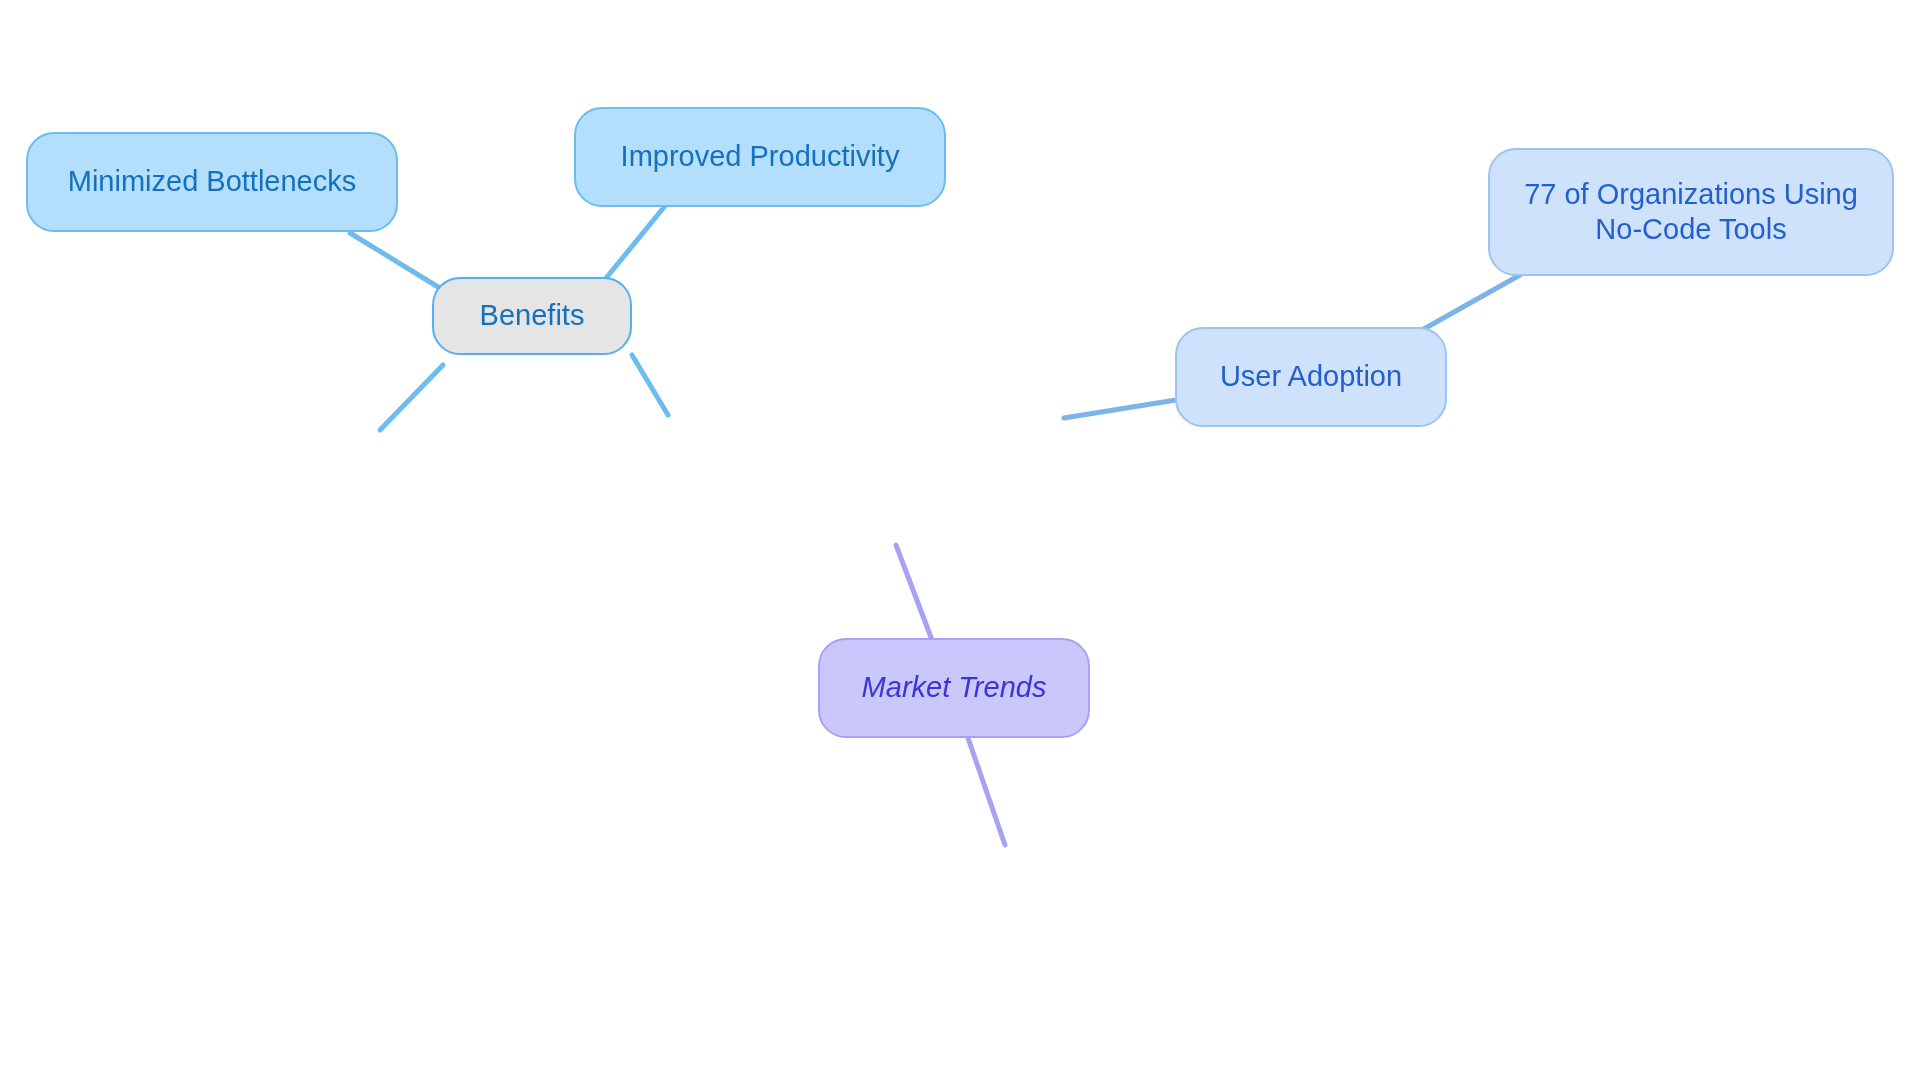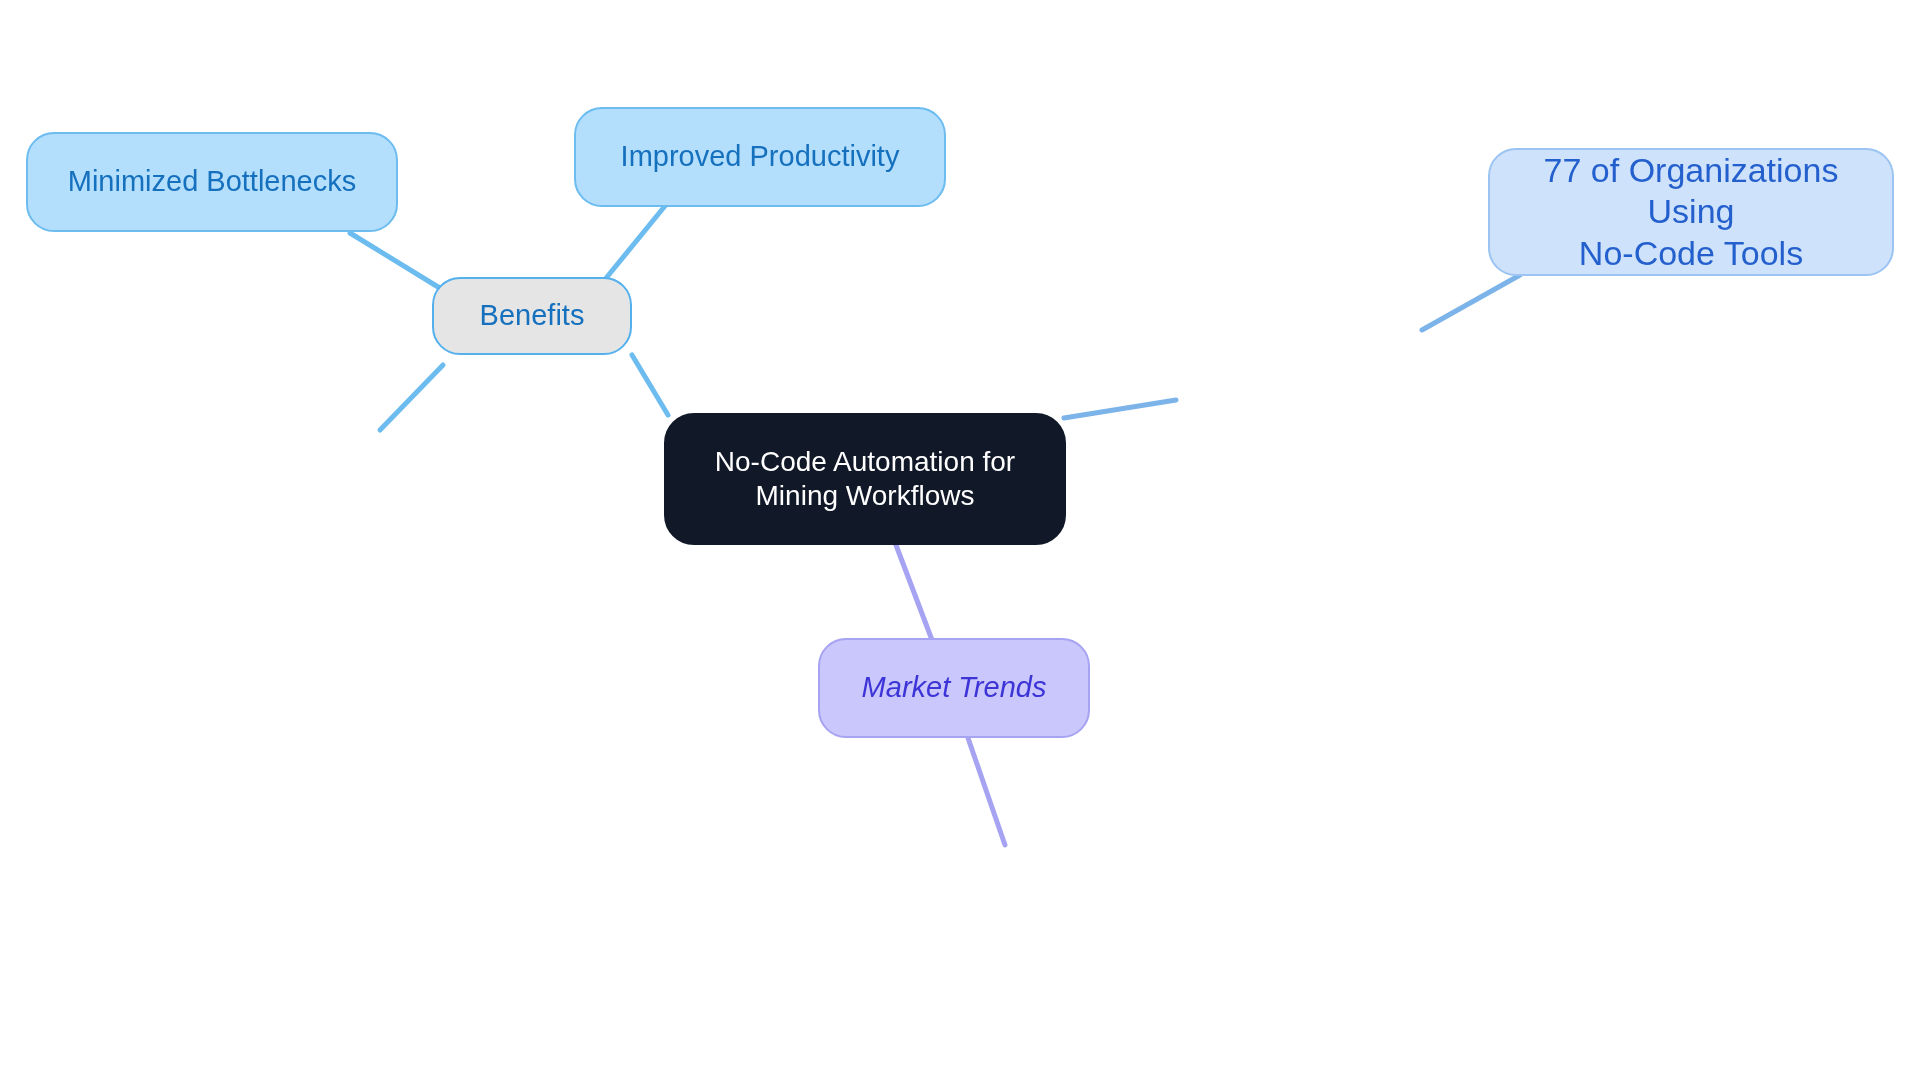--- a/index.html
+++ b/index.html
@@ -62,21 +62,21 @@
   .node-branch-lightblue {
     background: #cfe2fb;
     border-color: #9bc4f2;
     color: #2460cd;
     font-size: 29px;
   }
   .node-leaf-lightblue {
     background: #cfe2fb;
     border-color: #9bc4f2;
     color: #2460cd;
-    font-size: 34px;
+    font-size: 29px;
   }
   .node-branch-purple {
     background: #c9c7fb;
     border-color: #a7a3f3;
     color: #3d34d8;
     font-size: 29px;
   }
   .node-leaf-purple {
     background: #c9c7fb;
     border-color: #a7a3f3;
@@ -100,23 +100,22 @@
     <line x1="968" y1="738" x2="1005" y2="845" stroke="#a7a3f3" stroke-width="5" stroke-linecap="round"></line>
   </svg>
 
   <div class="node node-leaf-blue" style="left:26px; top:132px; width:372px; height:100px;text-align:right;">Minimized Bottlenecks</div>
 
   <div class="node node-leaf-blue" style="left:574px; top:107px; width:372px; height:100px;">Improved Productivity</div>
 
   <div class="node node-branch-blue" style="left:432px; top:277px; width:200px; height:78px;">Benefits</div>
 
 
-  <div class="node node-root" style="left:664px; top:413px; width:402px; height:132px;">No-Code Automation for
-Mining Workflows</div>
 
+  <div class="node node-branch-lightblue" style="left:1175px; top:327px; width:272px; height:100px;">User Adoption</div>
 
   <div class="node node-leaf-lightblue" style="left:1488px; top:148px; width:406px; height:128px;">77 of Organizations Using
 No-Code Tools</div>
 
   <div class="node node-branch-purple" style="left:818px; top:638px; width:272px; height:100px;font-style:italic;">Market Trends</div>
 
 
 </div>
 
 </body></html>

